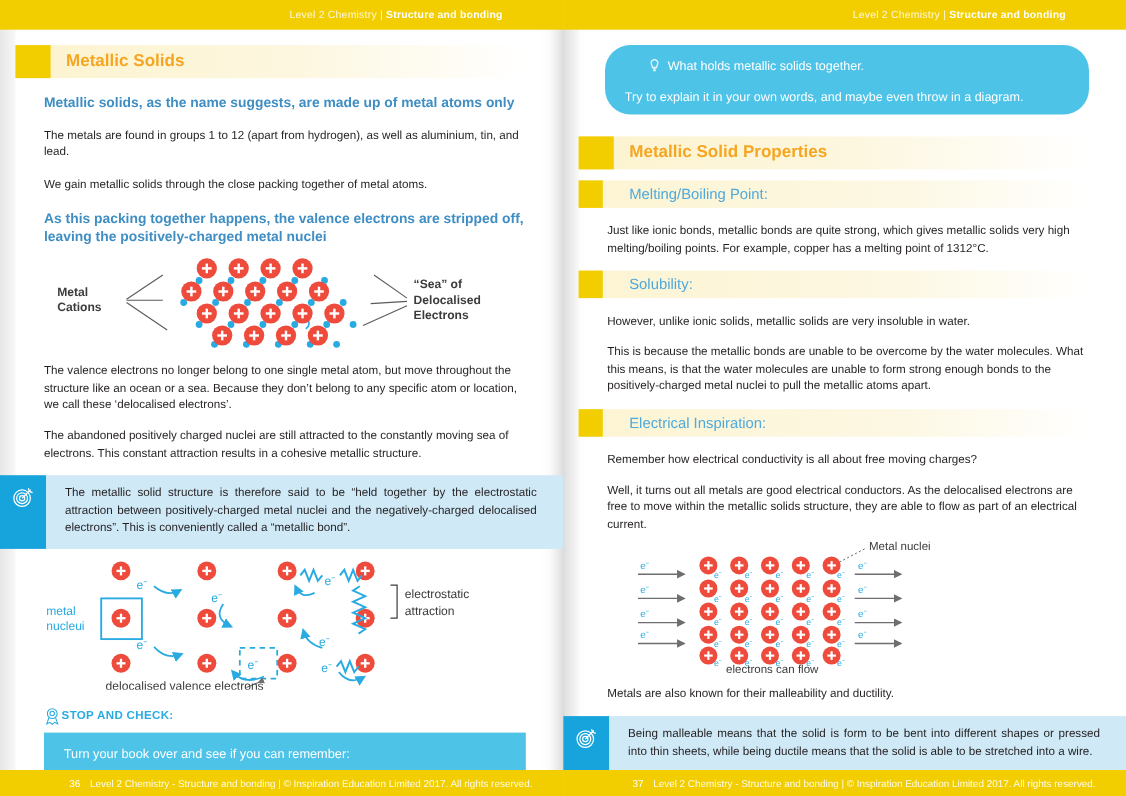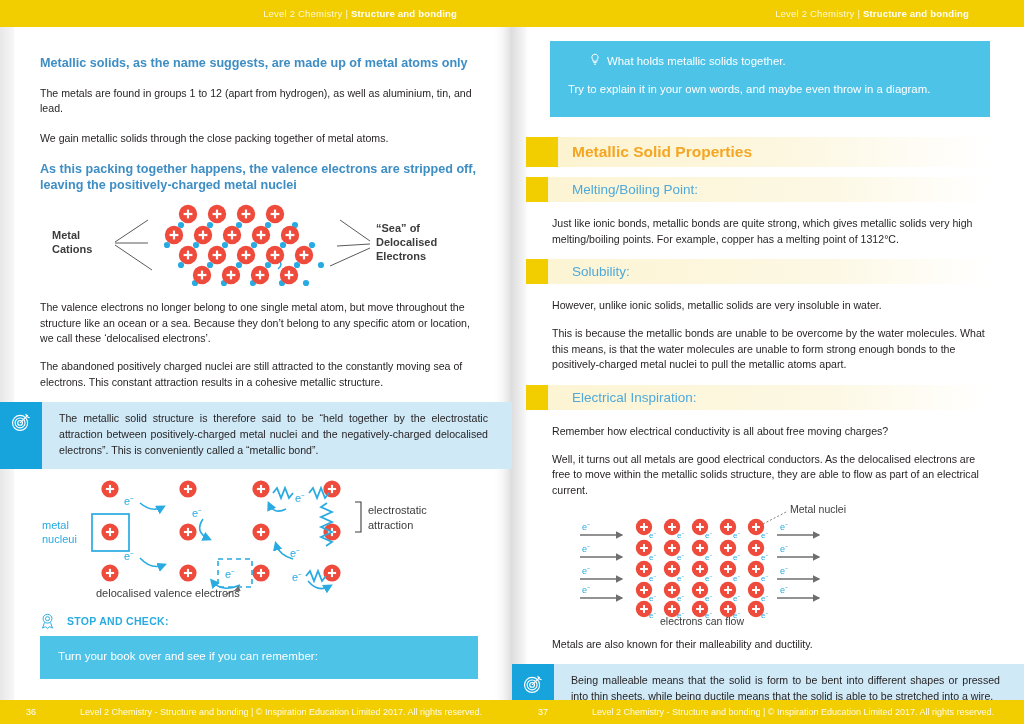--- a/index.html
+++ b/index.html
@@ -34,21 +34,21 @@
     height: 27px; background: #F2CE00;
     display: flex; align-items: center;
     position: relative; z-index: 2; flex: none;
   }
   .bar .bar-text {
     color: #ffffff; font-size: 9.5px; letter-spacing: .2px;
     margin-left: auto; padding-right: 55px; white-space: nowrap;
   }
   .bar .bar-text b { font-weight: bold; }
   .bar .bar-text .soft { opacity: .85; }
-  .footer { height: 24px; }
+  .footer { height: 24px; padding-left: 37px; }
   .footer .pgnum {
     color: #ffffff; font-size: 9px; padding-left: 26px; width: 78px;
   }
   .footer .foot-text {
     color: #ffffff; font-size: 9px; opacity: .92;
     flex: 1; text-align: center; padding-right: 28px; white-space: nowrap;
   }
 
   .body {
     position: relative; z-index: 1;
@@ -91,27 +91,27 @@
   .callout .ico {
     width: 42px; flex: none; background: #17A3DC;
     display: flex; align-items: flex-start; justify-content: center; padding-top: 9px;
   }
   .callout .cbody {
     flex: 1; background:#CFE9F7; padding: 9px 24px 10px 17px;
   }
   .callout .cbody p { color:#231F20; font-size:10.6px; line-height:1.5; text-align: justify; }
 
   
-  .sac-title { display:flex; align-items:center; gap:12px; margin-bottom: 7px; }
+  .sac-title { display:flex; align-items:center; gap:1px; margin-bottom: 7px; }
   .sac-title .label { color:#29ABE2; font-size:10.5px; font-weight:bold; letter-spacing:.3px; }
   .sac-box { background:#4EC3E8; padding: 12px 18px 14px 18px; }
   .sac-box .line { color:#ffffff; font-size:11.6px; line-height:1.45; }
 
   
-  .bluebox { background:#4EC3E8; padding: 12px 18px 20px 18px; margin-left:-2px; }
+  .bluebox { background:#4EC3E8; padding: 12px 18px 7px 18px; margin-left:-2px;border-radius:23px; }
   .bluebox .line { color:#ffffff; font-size:11.4px; line-height:1.45; }
   .bluebox .b1 { padding-left: 22px; display:flex; gap:7px; align-items:flex-start; }
   .bluebox .b2 { margin-top: 11px; }
 
   svg { display:block; }
   .fig { position: relative; }
 </style>
 </head>
 <body>
 
@@ -122,20 +122,24 @@
     <div class="bar">
       <div class="bar-text">
         <span class="soft">Level 2 Chemistry</span><span class="soft"> | </span><b>Structure and bonding</b>
       </div>
     </div>
 
     <div class="body">
       <div class="sp14"></div>
 
       <div class="inner">
+        <div class="sec-head">
+          <div class="tab"></div>
+          <div class="txt">Metallic Solids</div>
+        </div>
 
         <div class="sp14"></div>
         <h3 class="lead">Metallic solids, as the name suggests, are made up of metal atoms only</h3>
         <div class="sp14"></div>
         <p class="body-text">The metals are found in groups 1 to 12 (apart from hydrogen), as well as  aluminium, tin, and lead.</p>
         <div class="sp14"></div>
         <p class="body-text">We gain metallic solids through the close packing together of metal atoms.</p>
         <div class="sp14"></div>
         <h3 class="lead">As this packing together happens, the valence electrons are stripped off, leaving the positively-charged metal nuclei</h3>
 

